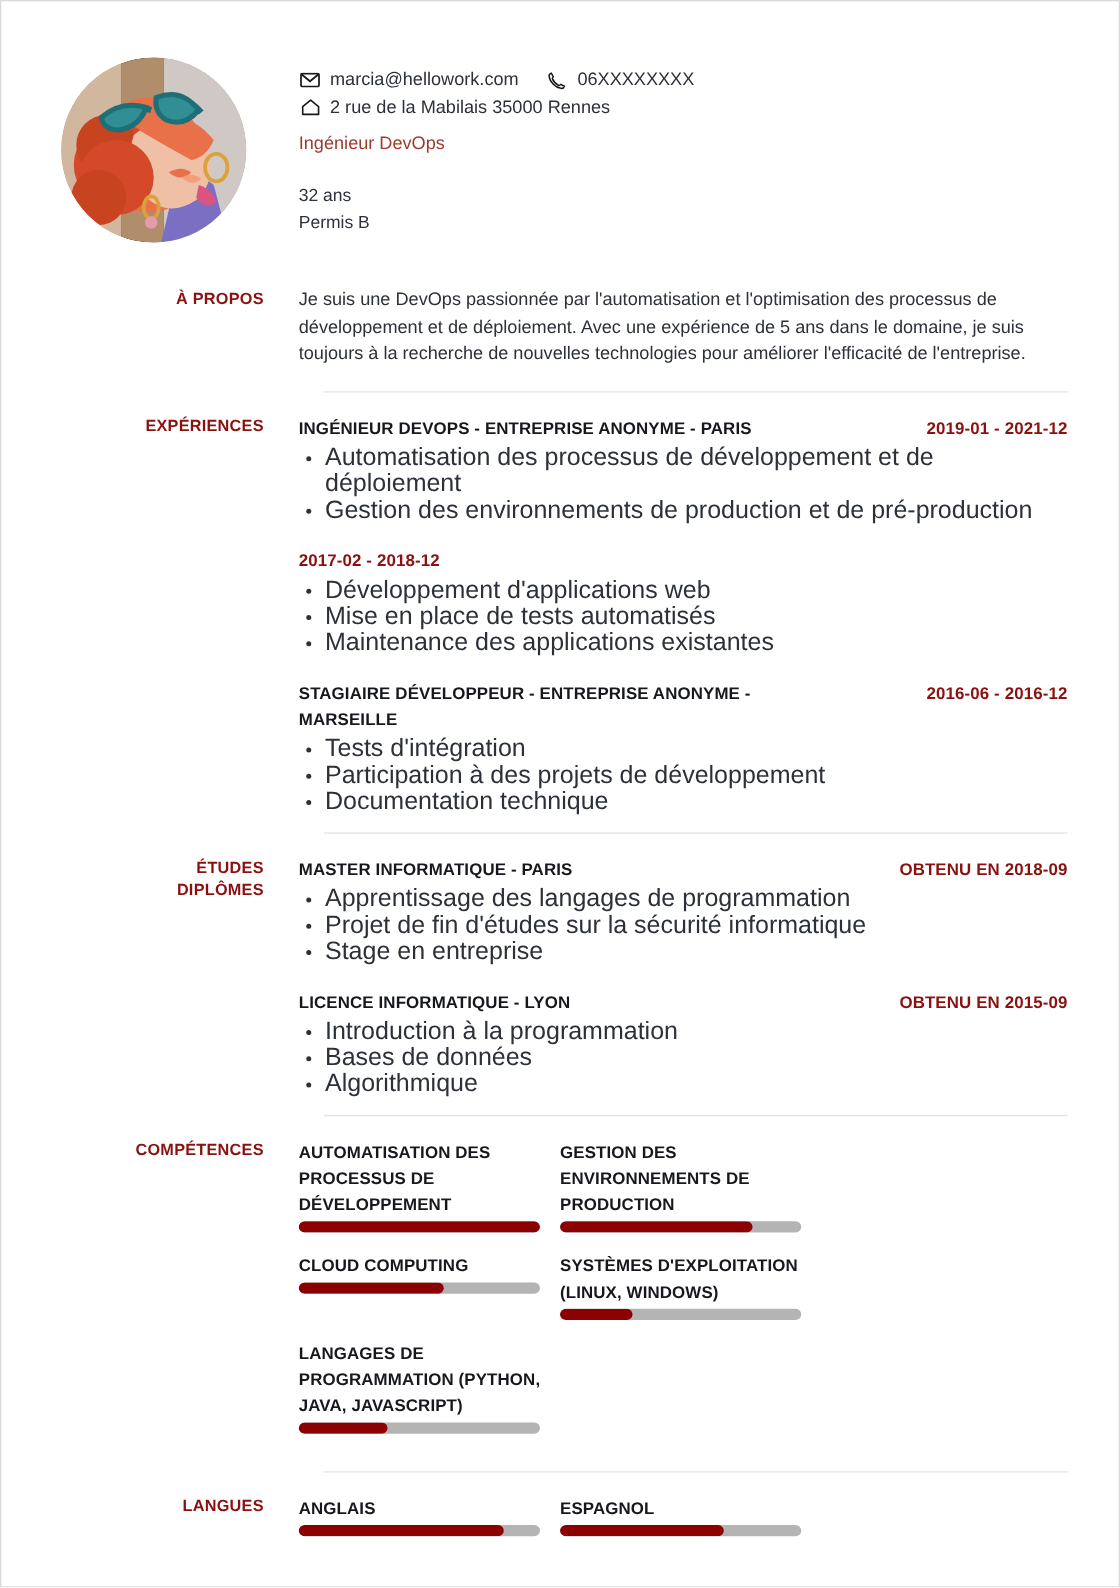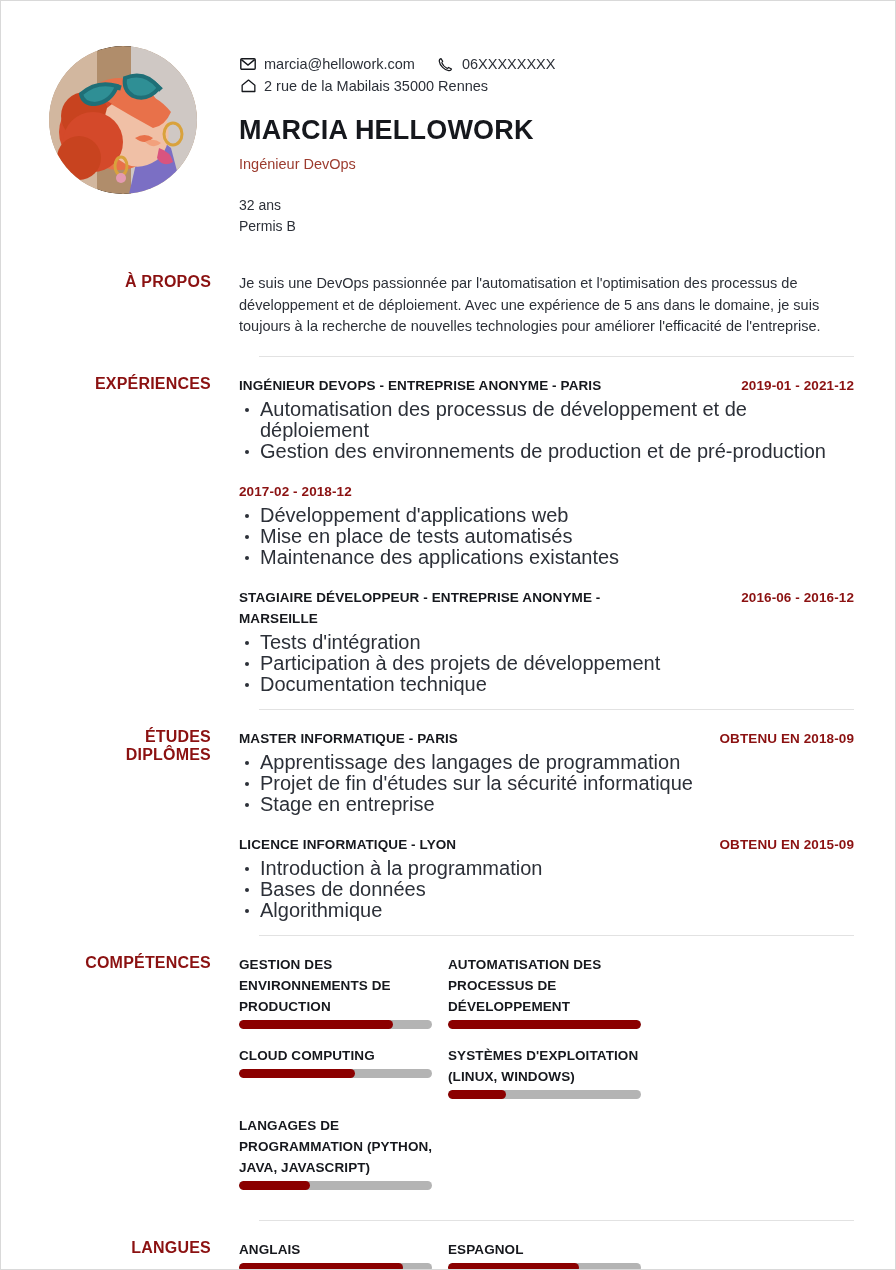--- a/index.html
+++ b/index.html
@@ -25,32 +25,32 @@
     padding-left: 34px;
     padding-right: 41px;
   }
   .label-col {
     width: 204px;
     flex: 0 0 204px;
     text-align: right;
     padding-right: 28px;
     color: #8B1111;
     font-weight: bold;
-    font-size: 16px;
+    font-size: 13px;
     letter-spacing: 0.2px;
     line-height: 18px;
     text-transform: uppercase;
   }
   .content-col {
     flex: 1 1 auto;
     min-width: 0;
   }
 
   
-  .header-row { padding-top: 18px; margin-top: 24px; }
+  .header-row { padding-top: 42px; }
 
   .avatar {
     width: 148px;
     height: 148px;
     border-radius: 50%;
     margin-left: 14px;
     margin-top: 3px;
     overflow: hidden;
     position: relative;
     background: #cbb9a8;
@@ -278,21 +278,20 @@
         <span class="contact-item">
           <span class="ic">
             <svg width="15" height="14" viewBox="0 0 16 15">
               <path d="M1.2 6.8 L8 1.2 L14.8 6.8 L14.8 13.4 L1.2 13.4 Z" fill="none" stroke="#16181d" stroke-width="1.4" stroke-linejoin="round"></path>
             </svg>
           </span>
           <span>2 rue de la Mabilais 35000 Rennes</span>
         </span>
       </div>
 
-      <div class="full-name">MARCIA HELLOWORK</div>
       <div class="job-title">Ingénieur DevOps</div>
 
       <div class="meta-line">
         <div>32 ans</div>
         <div>Permis B</div>
       </div>
 
     </div>
   </div>
 
@@ -384,30 +383,30 @@
   </div>
 
   <div class="divider"></div>
 
   <div class="row section-row">
     <div class="label-col">COMPÉTENCES</div>
     <div class="content-col">
       <div class="grid">
 
         <div class="grid-cell">
+          <div class="skill-name">AUTOMATISATION DES PROCESSUS DE DÉVELOPPEMENT</div>
+          <div class="bar-track">
+            <div class="bar-fill" style="width: 100%;"></div>
+          </div>
+        </div>
+
+        <div class="grid-cell">
           <div class="skill-name">GESTION DES ENVIRONNEMENTS DE PRODUCTION</div>
           <div class="bar-track">
             <div class="bar-fill" style="width: 80%;"></div>
-          </div>
-        </div>
-
-        <div class="grid-cell">
-          <div class="skill-name">AUTOMATISATION DES PROCESSUS DE DÉVELOPPEMENT</div>
-          <div class="bar-track">
-            <div class="bar-fill" style="width: 100%;"></div>
           </div>
         </div>
 
         <div class="grid-cell">
           <div class="skill-name">CLOUD COMPUTING</div>
           <div class="bar-track">
             <div class="bar-fill" style="width: 60%;"></div>
           </div>
         </div>
 

